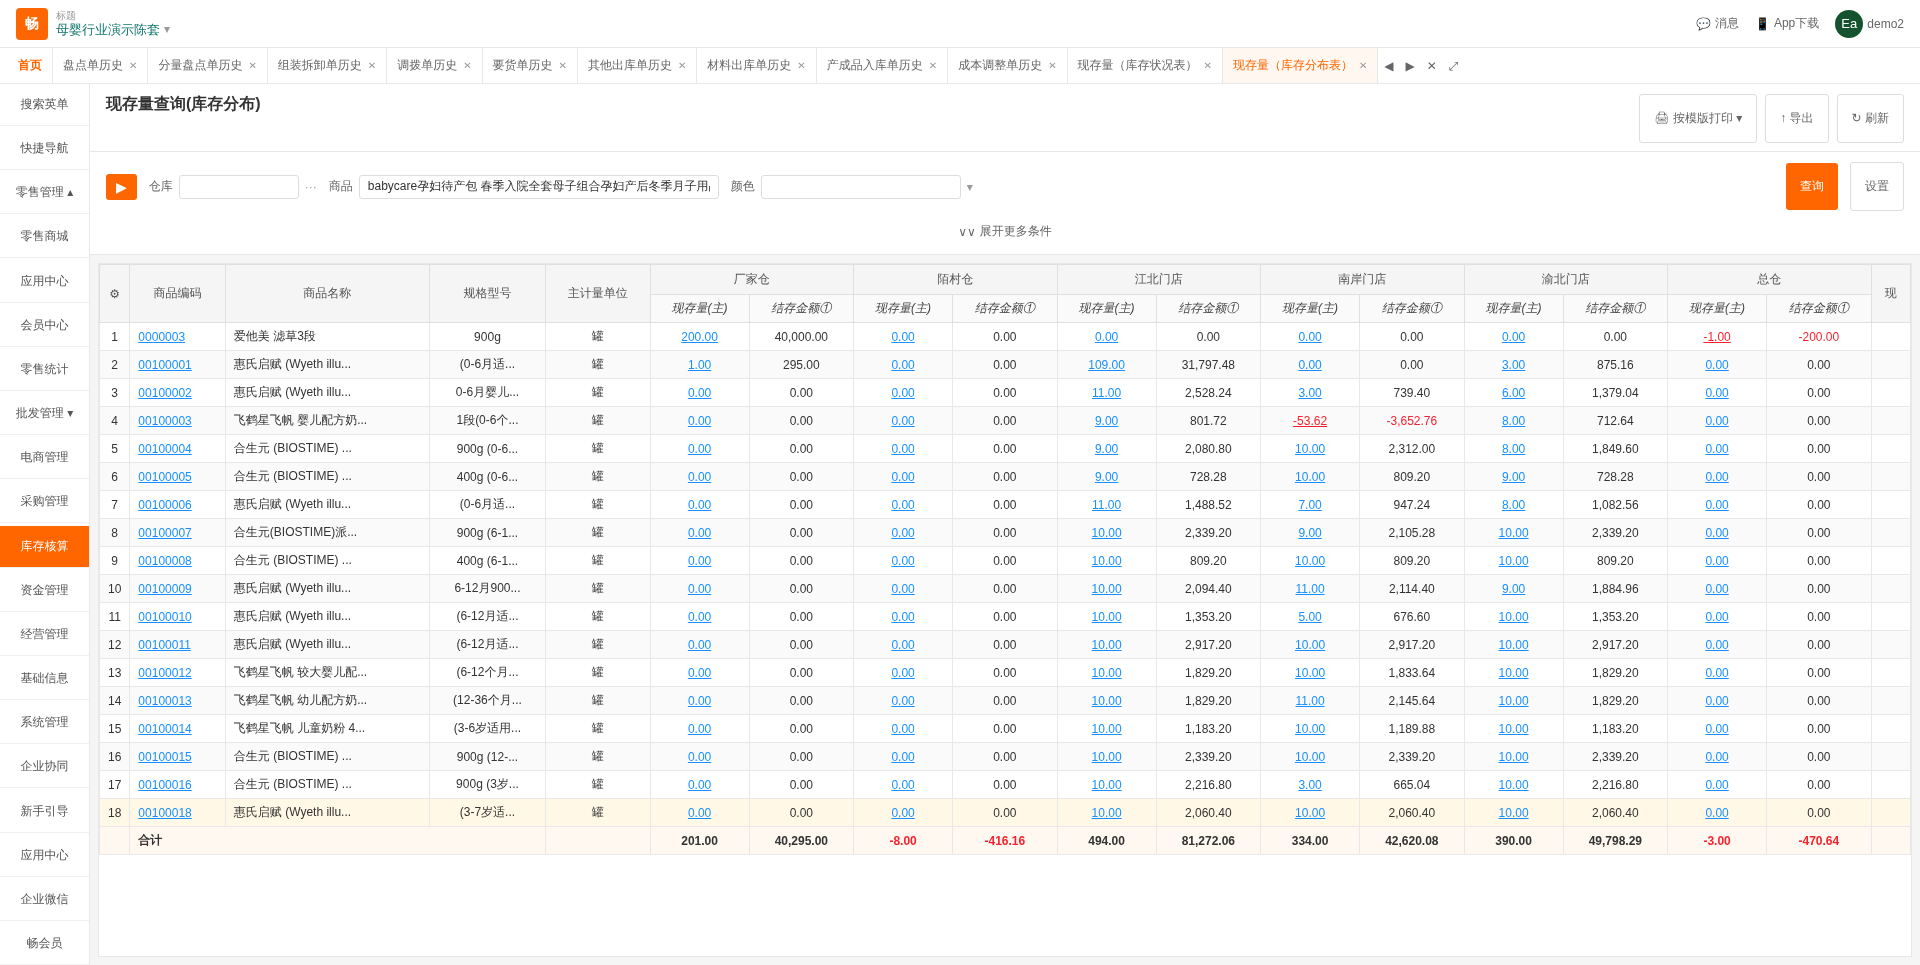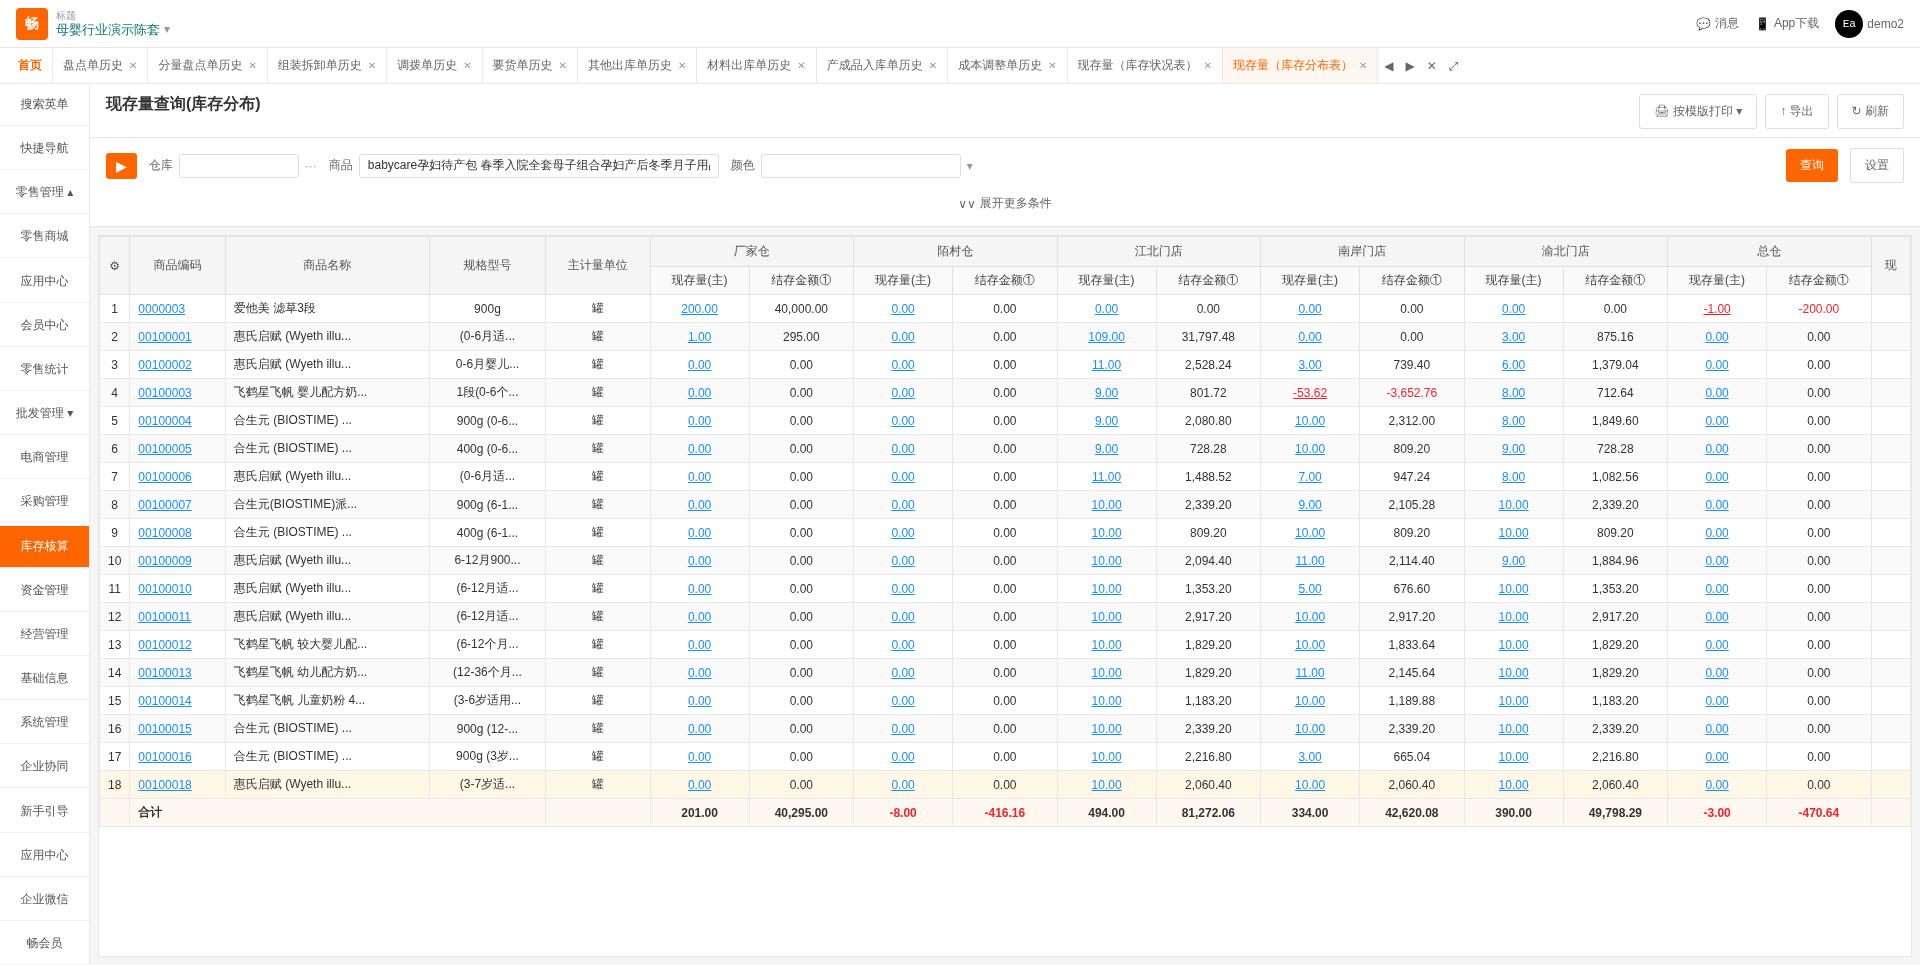--- a/index.html
+++ b/index.html
@@ -75,57 +75,58 @@
     .filter-input.medium { width: 120px; }
     .filter-dots { color: #999; }
     .expand-btn {
       display: flex; align-items: center; gap: 4px;
       color: #666; cursor: pointer; font-size: 12px;
       border: none; background: none; padding: 4px 8px;
     }
 
     
     .btn {
-      padding: 8px 14px; border-radius: 3px; font-size: 12px;
+      padding: 15px 14px; border-radius: 3px; font-size: 12px;
       cursor: pointer; border: none; white-space: nowrap;
     }
     .btn-primary { background: #ff6600; color: #fff; }
     .btn-default { background: #fff; color: #666; border: 1px solid #ddd; }
 
     
     .table-container { flex: 1; overflow: auto; background: #fff; margin: 8px; border: 1px solid #e8e8e8; }
     table { width: 100%; border-collapse: collapse; font-size: 12px; }
     thead { position: sticky; top: 0; z-index: 10; }
     .th-group { background: #f5f5f5; }
     .th-group th {
       padding: 6px 8px; text-align: center;
       border: 1px solid #e0e0e0; color: #555; font-weight: normal;
     }
     .th-sub { background: #fafafa; }
     .th-sub th {
       padding: 5px 8px; text-align: center;
       border: 1px solid #e0e0e0; color: #444; font-weight: normal;
       white-space: nowrap;
+      font-style: italic;
     }
     tbody tr:nth-child(even) { background: #fafafa; }
     tbody tr:last-child { background: #fff8f0; font-weight: bold; }
     td {
       padding: 5px 8px; border: 1px solid #e8e8e8;
       text-align: center; white-space: nowrap;
     }
     td.left { text-align: left; }
     .num-link { color: #1890ff; text-decoration: underline; cursor: pointer; }
     .num-negative { color: #f5222d; }
     .row-highlight { background: #fff8e6 !important; }
 
     
     .avatar {
       width: 28px; height: 28px; border-radius: 50%;
-      background: #000000; color: #fff; display: flex;
-      align-items: center; justify-content: center; font-size: 11px; font-family: Liberation Mono, monospace;
+      background: #14532d; color: #fff; display: flex;
+      align-items: center; justify-content: center; font-size: 13px;
     }
 
     
     ::-webkit-scrollbar { width: 6px; height: 6px; }
     ::-webkit-scrollbar-track { background: #f0f0f0; }
     ::-webkit-scrollbar-thumb { background: #ccc; border-radius: 3px; }
   </style>
 </head>
 <body>
 

